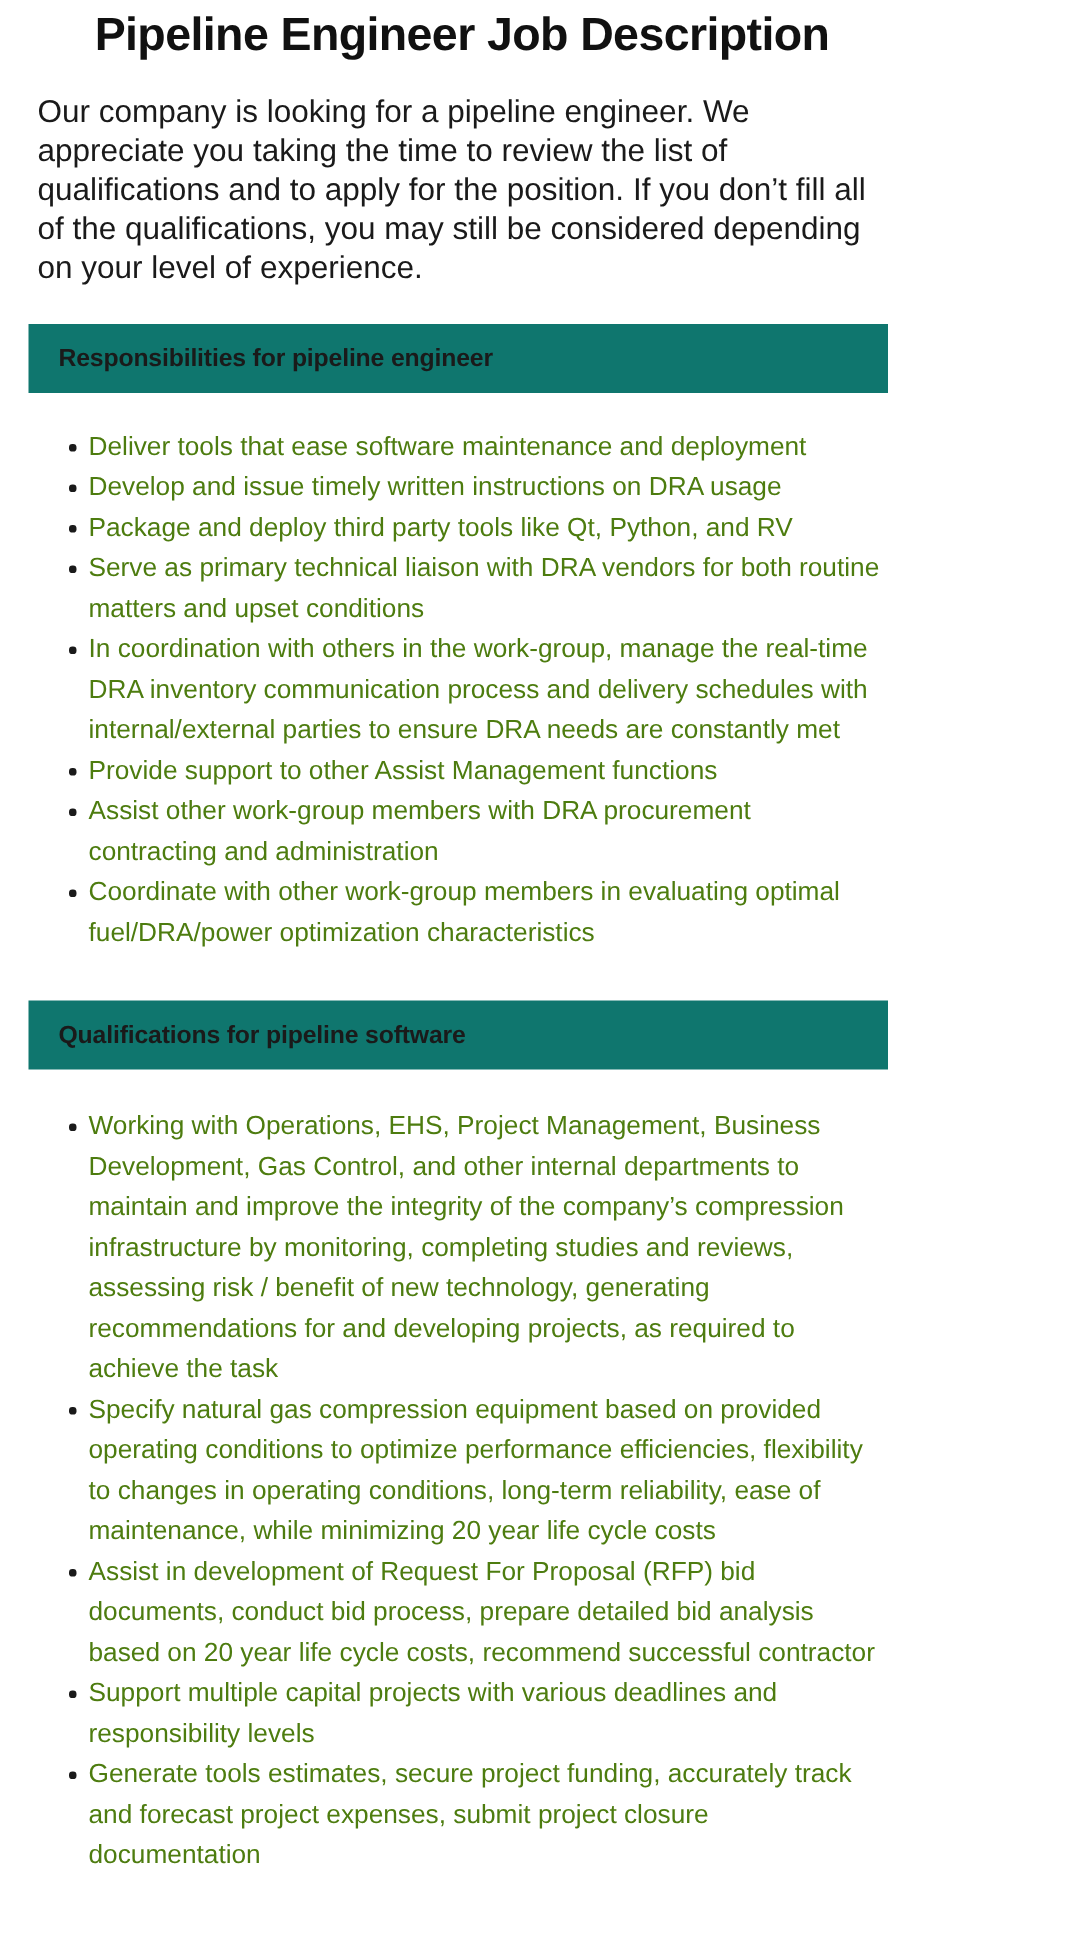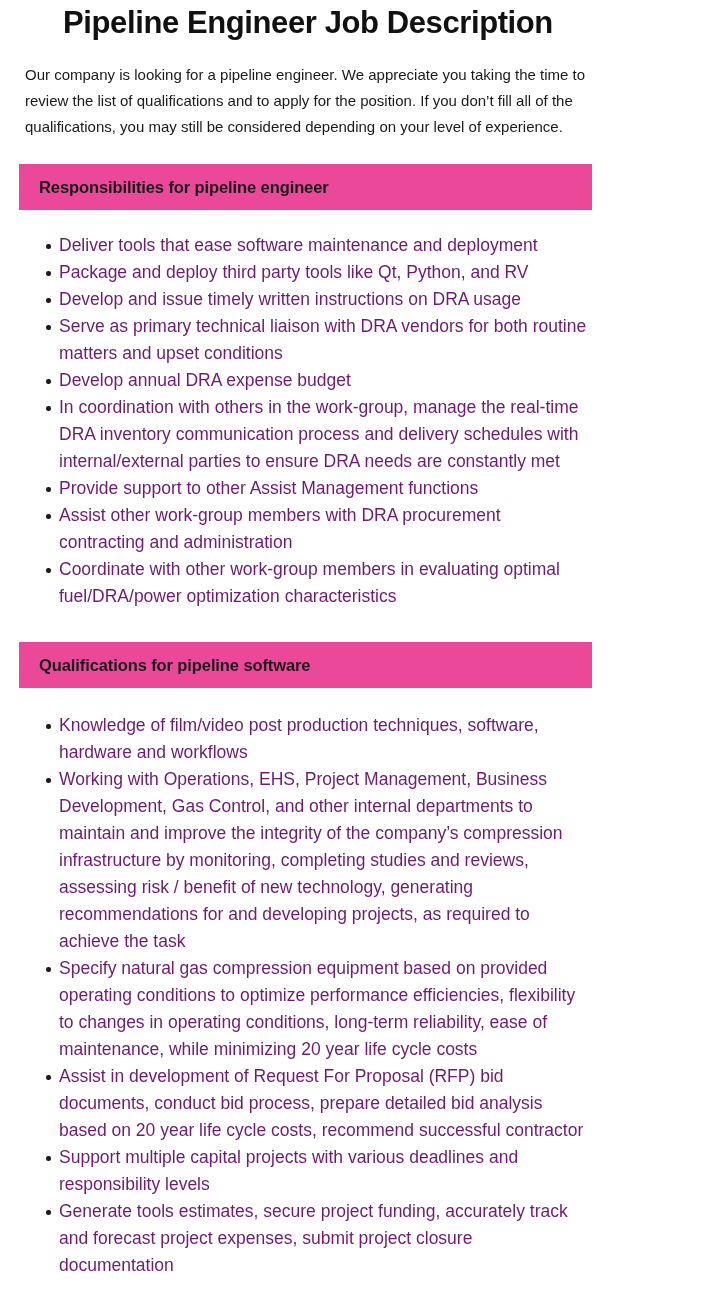--- a/index.html
+++ b/index.html
@@ -25,53 +25,53 @@
     font-size: 31px;
     line-height: 38px;
     font-weight: bold;
     text-align: center;
     letter-spacing: -0.4px;
     color: #111111;
     margin: 0;
     padding: 4px 24px 0 24px;
   }
   .intro {
-    font-size: 15px;
+    font-size: 21px;
     line-height: 26px;
     color: #1a1a1a;
     margin: 0;
     padding: 20px 26px 0 25px;
     text-align: left;
   }
   .section {
     margin-top: 24px;
   }
   .section-header {
-    background: #ec4899;
+    background: #0f766e;
     margin: 0 24px 0 19px;
     padding: 12px 0 12px 20px;
     box-sizing: border-box;
   }
   .section-header-text {
     font-size: 16.5px;
     line-height: 22px;
     font-weight: bold;
     color: #1a1a1a;
     letter-spacing: -0.1px;
   }
   .bullet-list {
     list-style: none;
     margin: 0;
     padding: 22px 26px 0 25px;
   }
   .bullet-item {
     position: relative;
     font-size: 17.5px;
     line-height: 27px;
-    color: #701a75;
+    color: #4d7c0f;
     padding-left: 34px;
     margin: 0 0 0 0;
   }
   .bullet-item::before {
     content: "";
     position: absolute;
     left: 21px;
     top: 12px;
     width: 4.5px;
     height: 4.5px;
@@ -97,37 +97,35 @@
   <h1 class="doc-title">Pipeline Engineer Job Description</h1>
 
   <p class="intro">Our company is looking for a pipeline engineer. We appreciate you taking the time to review the list of qualifications and to apply for the position. If you don’t fill all of the qualifications, you may still be considered depending on your level of experience.</p>
 
   <div class="section section-responsibilities">
     <div class="section-header">
       <span class="section-header-text">Responsibilities for pipeline engineer</span>
     </div>
     <ul class="bullet-list">
       <li class="bullet-item">Deliver tools that ease software maintenance and deployment</li>
+      <li class="bullet-item">Develop and issue timely written instructions on DRA usage</li>
       <li class="bullet-item">Package and deploy third party tools like Qt, Python, and RV</li>
-      <li class="bullet-item">Develop and issue timely written instructions on DRA usage</li>
       <li class="bullet-item">Serve as primary technical liaison with DRA vendors for both routine matters and upset conditions</li>
-      <li class="bullet-item">Develop annual DRA expense budget</li>
       <li class="bullet-item">In coordination with others in the work-group, manage the real-time DRA inventory communication process and delivery schedules with internal/external parties to ensure DRA needs are constantly met</li>
       <li class="bullet-item">Provide support to other Assist Management functions</li>
       <li class="bullet-item">Assist other work-group members with DRA procurement contracting and administration</li>
       <li class="bullet-item">Coordinate with other work-group members in evaluating optimal fuel/DRA/power optimization characteristics</li>
     </ul>
   </div>
 
   <div class="section section-qualifications">
     <div class="section-header">
       <span class="section-header-text">Qualifications for pipeline software</span>
     </div>
     <ul class="bullet-list">
-      <li class="bullet-item">Knowledge of film/video post production techniques, software, hardware and workflows</li>
       <li class="bullet-item">Working with Operations, EHS, Project Management, Business Development, Gas Control, and other internal departments to maintain and improve the integrity of the company’s compression infrastructure by monitoring, completing studies and reviews, assessing risk / benefit of new technology, generating recommendations for and developing projects, as required to achieve the task</li>
       <li class="bullet-item">Specify natural gas compression equipment based on provided operating conditions to optimize performance efficiencies, flexibility to changes in operating conditions, long-term reliability, ease of maintenance, while minimizing 20 year life cycle costs</li>
       <li class="bullet-item">Assist in development of Request For Proposal (RFP) bid documents, conduct bid process, prepare detailed bid analysis based on 20 year life cycle costs, recommend successful contractor</li>
       <li class="bullet-item">Support multiple capital projects with various deadlines and responsibility levels</li>
       <li class="bullet-item">Generate tools estimates, secure project funding, accurately track and forecast project expenses, submit project closure documentation</li>
     </ul>
   </div>
 
 </div>
 

